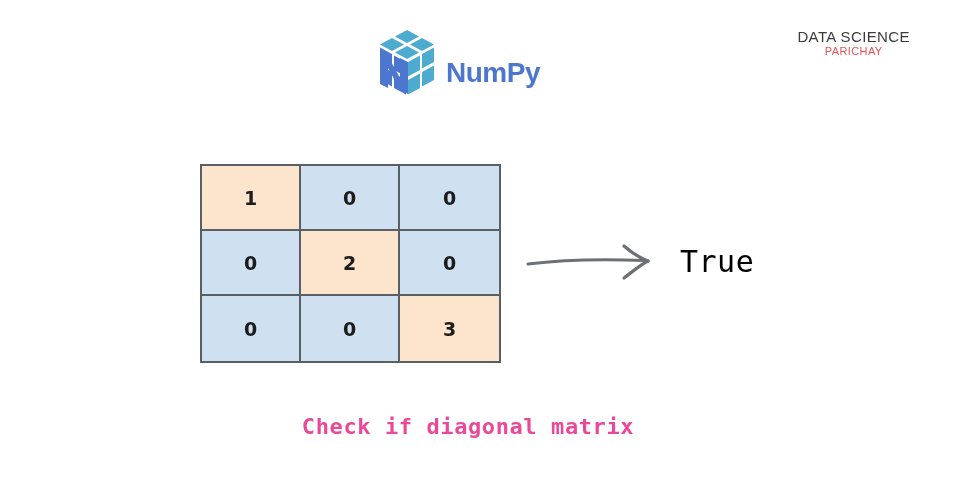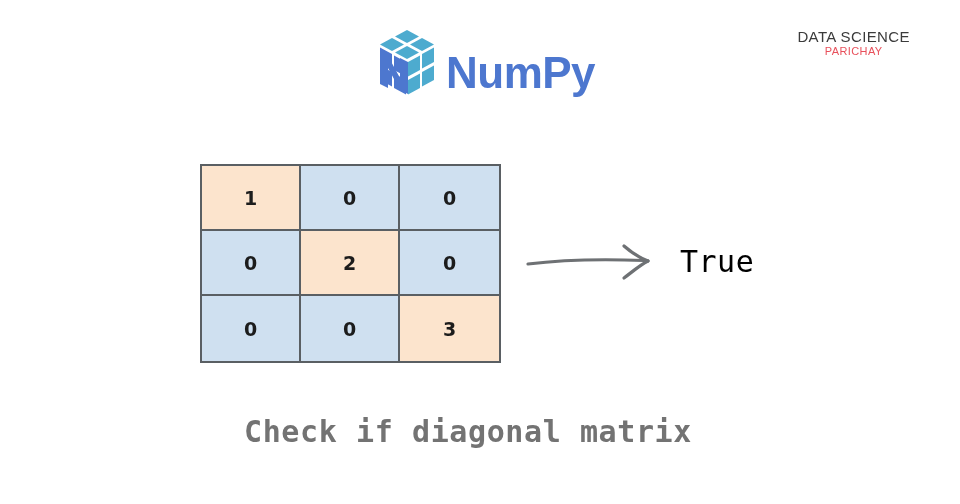--- a/index.html
+++ b/index.html
@@ -55,21 +55,21 @@
     align-items: center;
     gap: 6px;
   }
   .logo-mark {
     width: 66px;
     height: 68px;
     display: block;
   }
   .logo-word {
     font-family: "Liberation Sans", sans-serif;
-    font-size: 44px;
+    font-size: 28px;
     font-weight: bold;
     color: #4d77cf;
     letter-spacing: -0.5px;
     line-height: 1;
     margin-top: 21px;
   }
 
   
   .matrix {
     position: absolute;
@@ -121,23 +121,23 @@
   }
 
   
   .caption {
     position: absolute;
     left: 0;
     right: 0;
     top: 414px;
     text-align: center;
     font-family: "DejaVu Sans Mono", monospace;
-    font-size: 30px;
+    font-size: 22px;
     font-weight: bold;
-    color: #737373;
+    color: #ec4899;
     letter-spacing: 0.6px;
   }
 </style>
 </head>
 <body>
 
 <div class="stage">
 
   
   <div class="branding">

